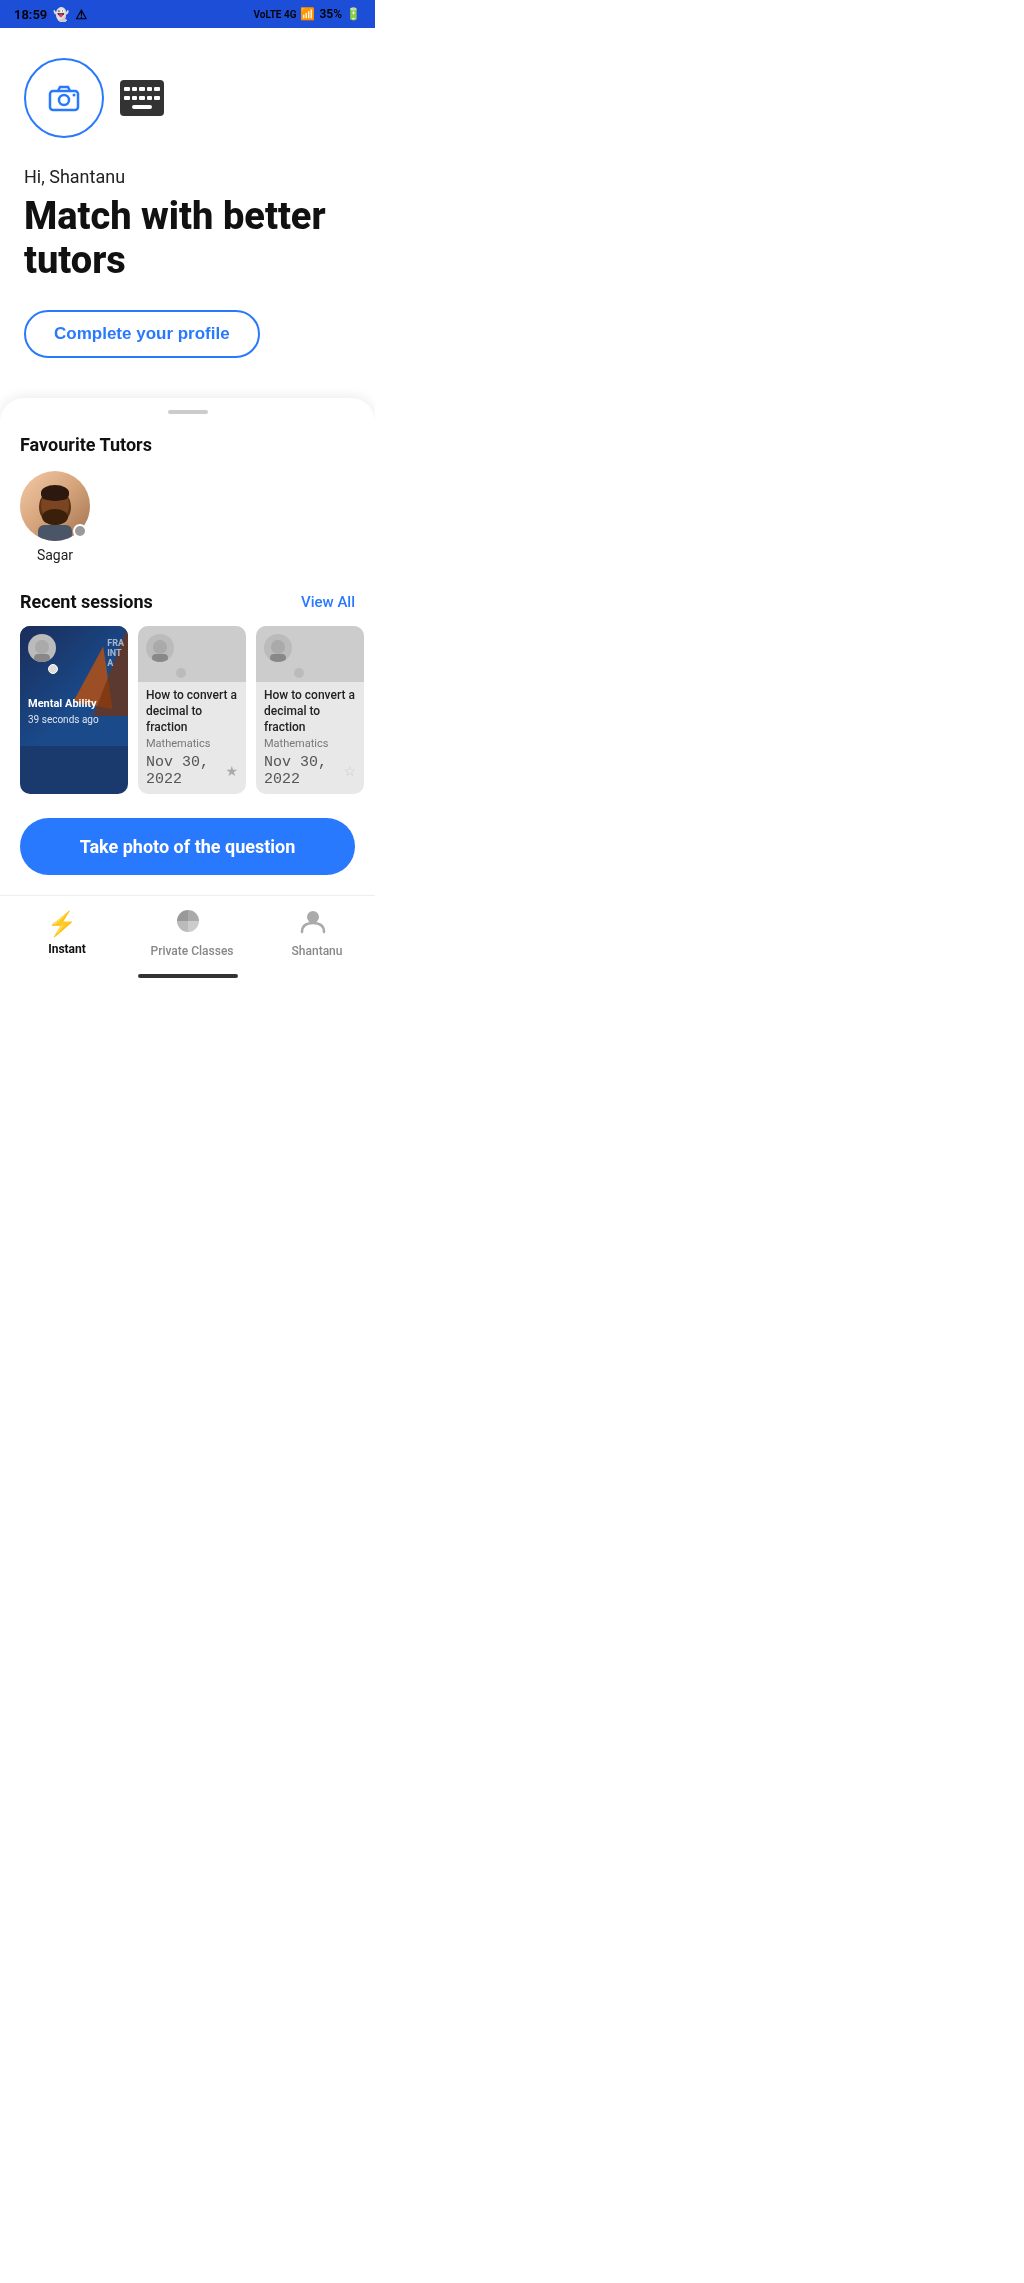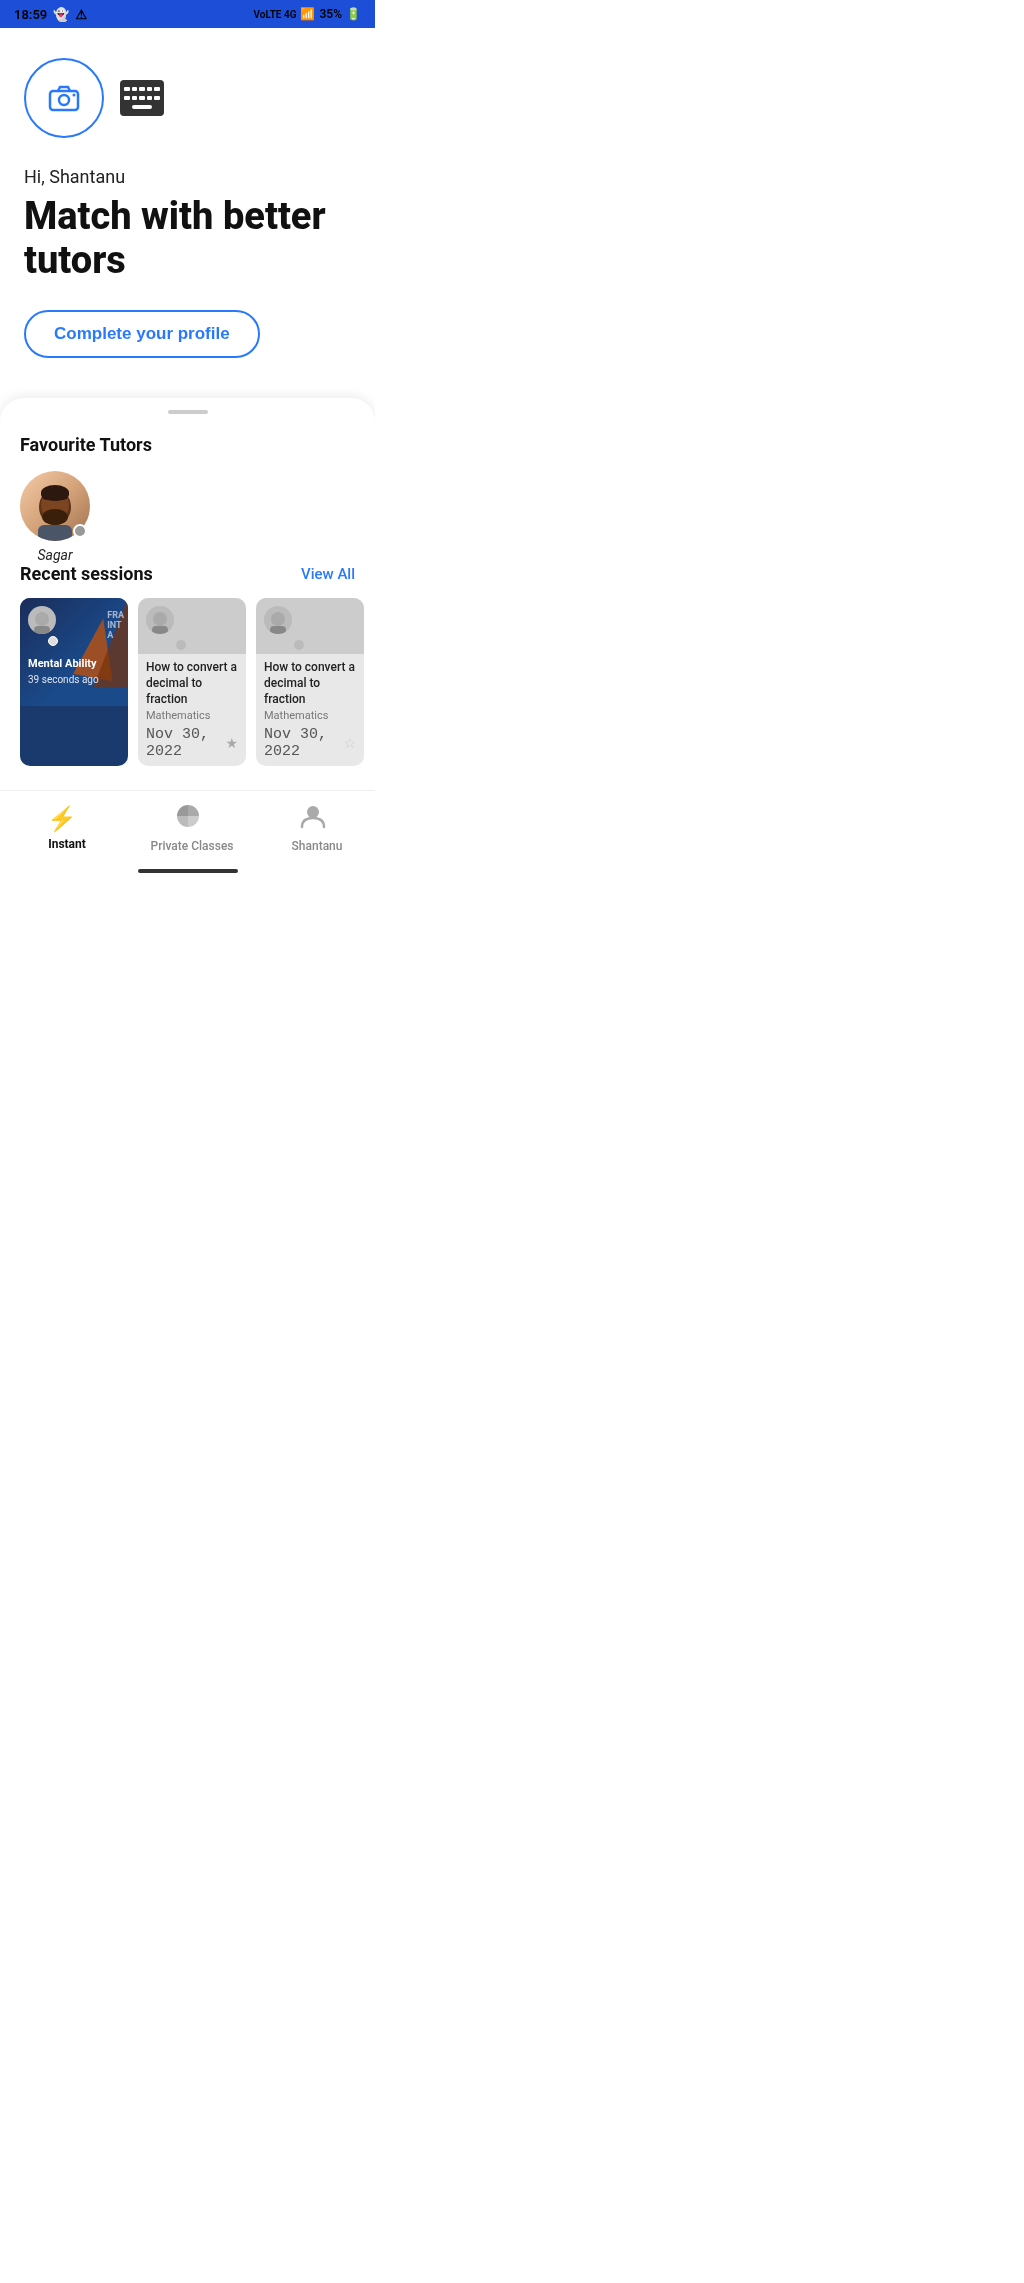--- a/index.html
+++ b/index.html
@@ -135,21 +135,21 @@
       font-weight: 700;
       color: #111;
       padding: 0 20px;
       margin-bottom: 16px;
     }
 
     .tutors-row {
       display: flex;
       gap: 12px;
       padding: 0 20px;
-      font-style: italic;
+      margin-bottom: 28px;
     }
 
     .tutor-item {
       display: flex;
       flex-direction: column;
       align-items: center;
       gap: 6px;
     }
 
     .tutor-avatar-wrap {
@@ -224,21 +224,21 @@
       position: relative;
       min-height: 120px;
     }
 
     .session-card-first {
       background: #1a3a6e;
     }
 
     .session-card-img-placeholder {
       width: 100%;
-      height: 108px;
+      height: 120px;
       position: relative;
       overflow: hidden;
     }
 
     
     .ma-bg {
       background: linear-gradient(135deg, #1a2d5a 0%, #1a4a8a 60%);
       width: 100%;
       height: 100%;
       display: flex;
@@ -558,20 +558,21 @@
         <div class="session-title">How to convert a decimal to fraction</div>
         <div class="session-subject">Mathematics</div>
         <div class="session-date-row">
           <span class="session-date">Nov 30, 2022</span>
           <span class="session-star">☆</span>
         </div>
       </div>
     </div>
   </div>
 
+  <div class="take-photo-btn">Take photo of the question</div>
 
   <div class="bottom-nav">
     <div class="nav-item nav-item-instant">
       <span class="nav-icon">⚡</span>
       <span class="nav-label active">Instant</span>
     </div>
     <div class="nav-item">
       <span class="nav-icon">
         <svg width="26" height="26" viewBox="0 0 26 26" fill="none">
           <circle cx="13" cy="13" r="12" stroke="#aaa" stroke-width="0"></circle>

